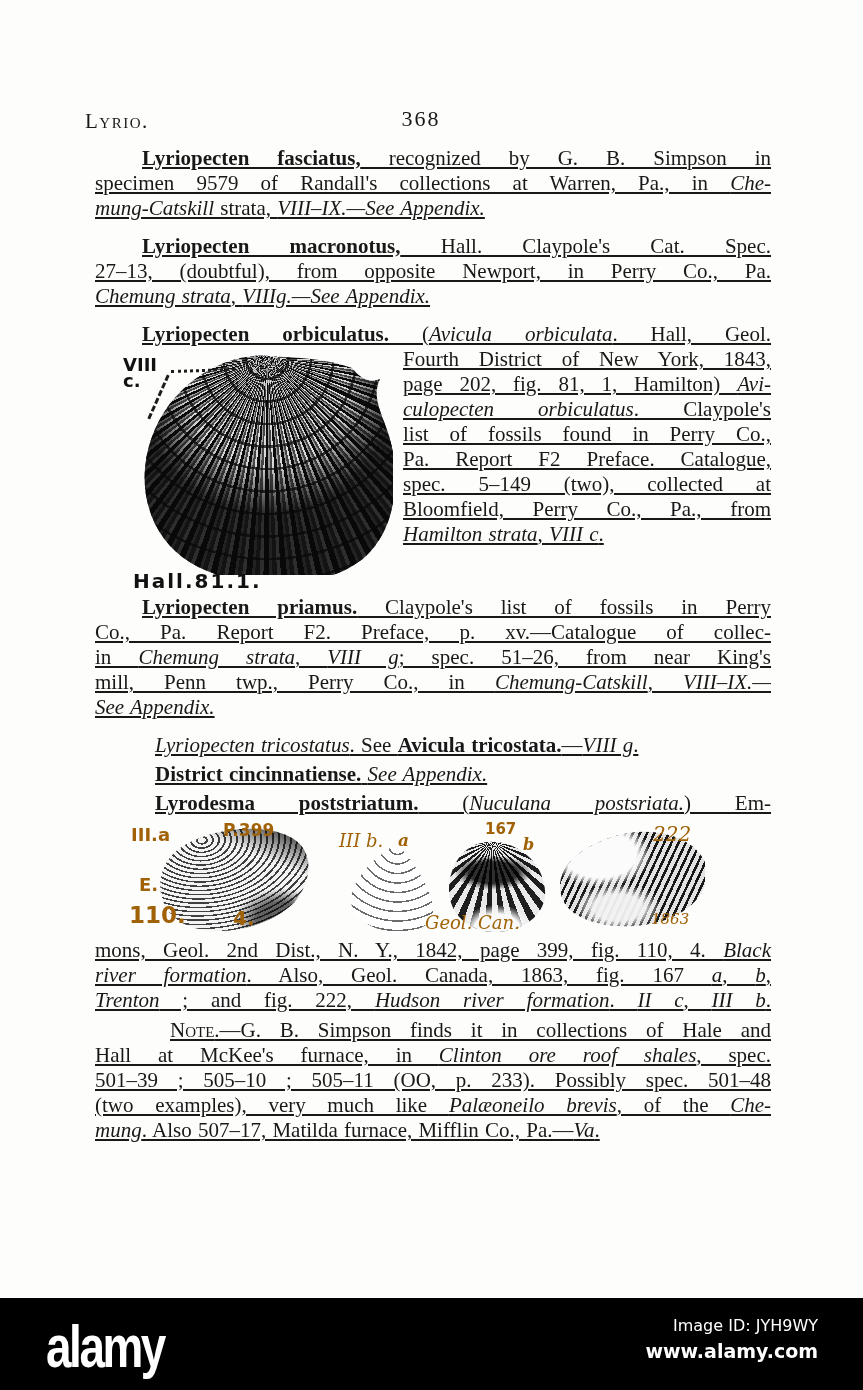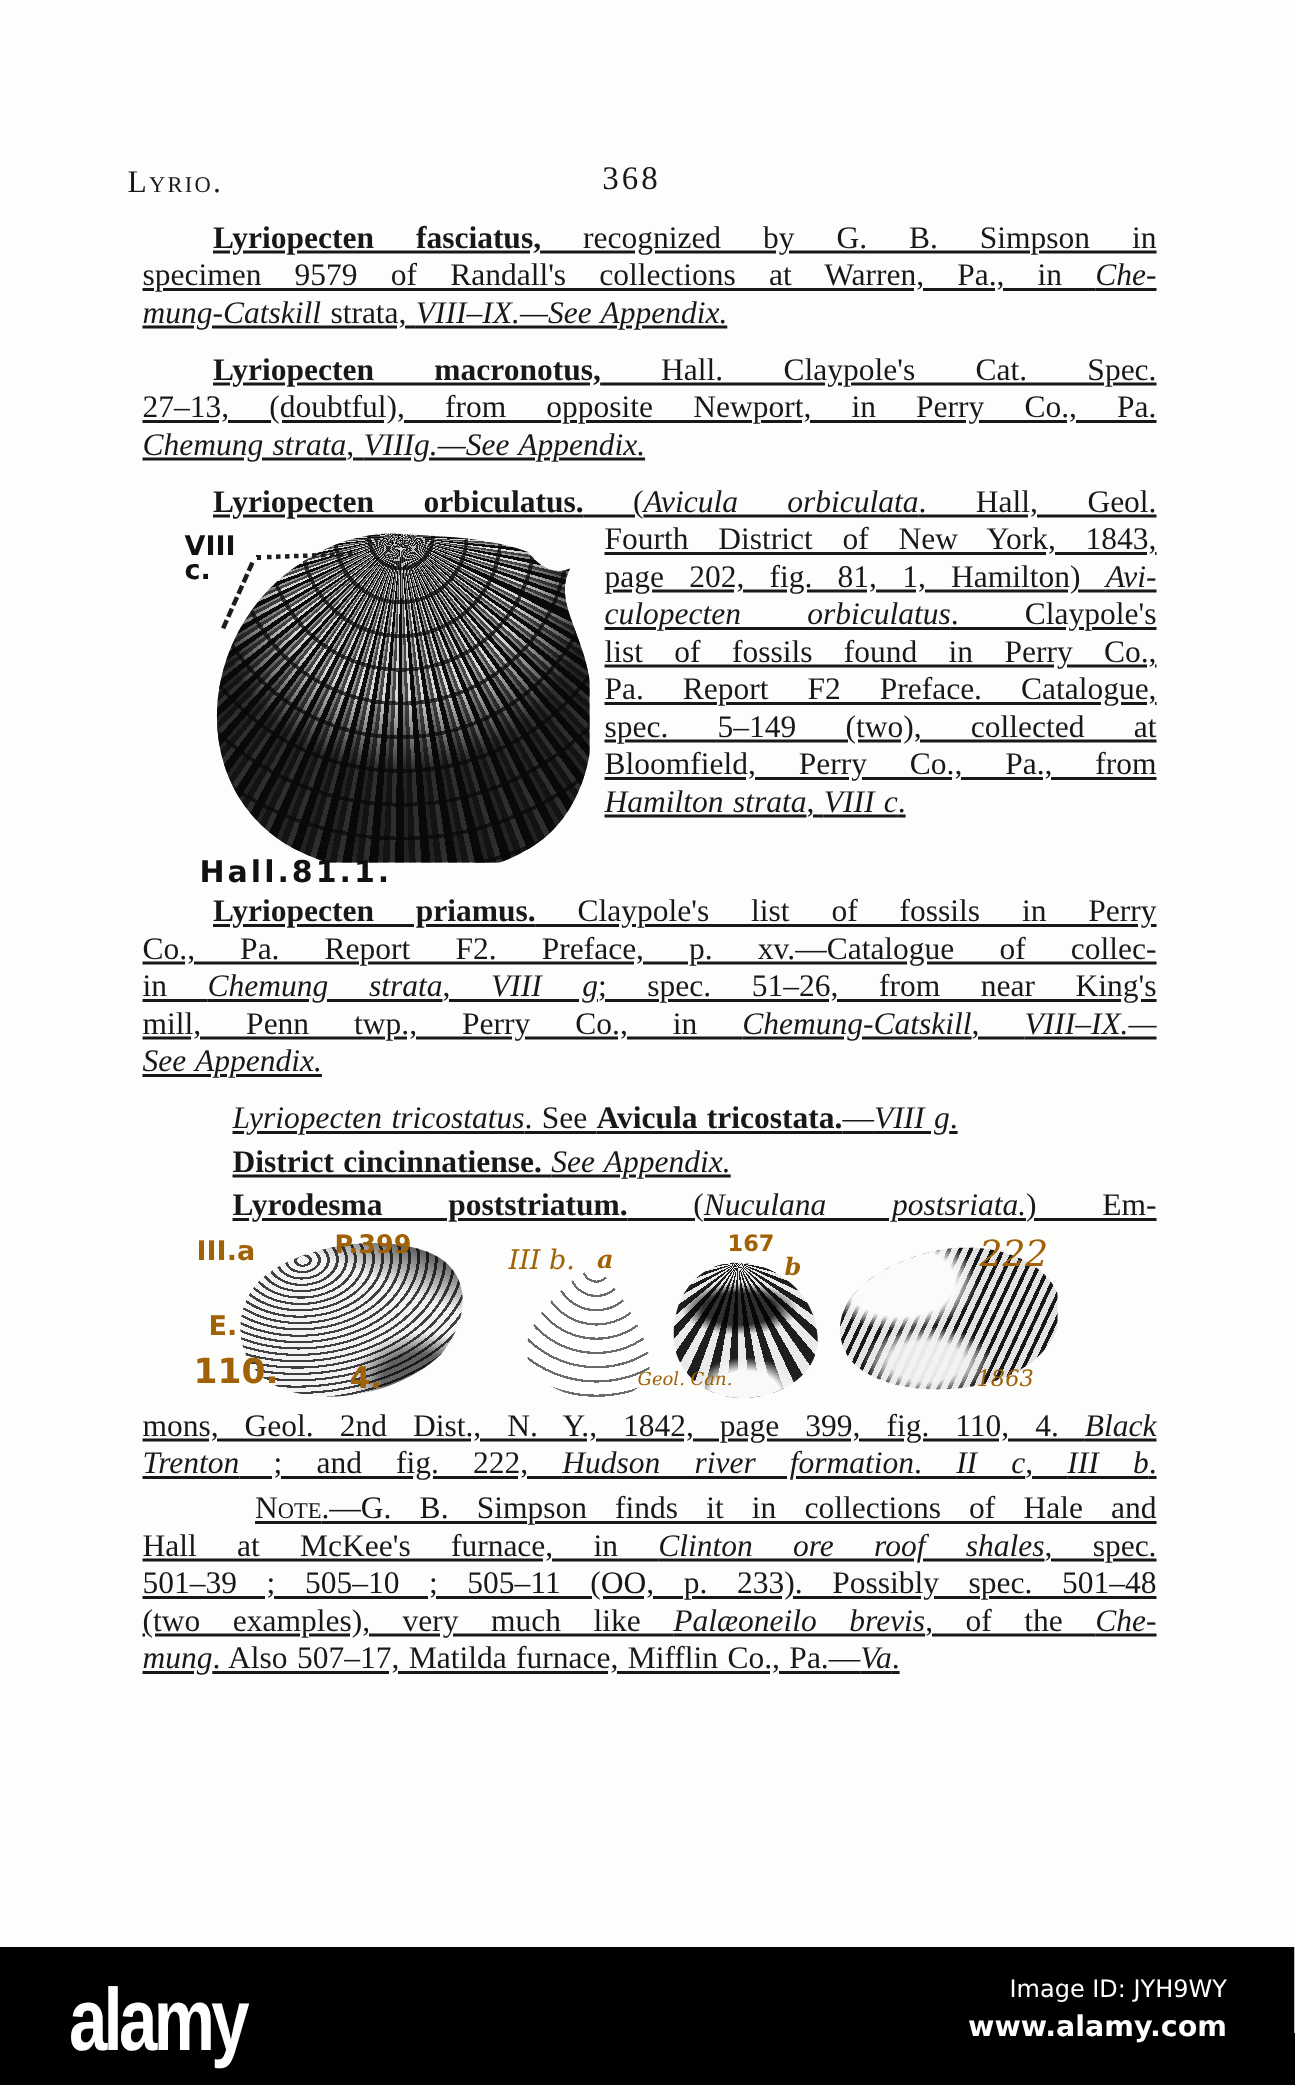--- a/index.html
+++ b/index.html
@@ -208,27 +208,28 @@
 
       <span class="lbl lbl-bold" style="left:36px;top:4px;font-size:18px;">III.a</span>
       <span class="lbl lbl-bold" style="left:128px;top:0px;font-size:17px;">P.399</span>
       <span class="lbl lbl-bold" style="left:44px;top:54px;font-size:18px;">E.</span>
       <span class="lbl lbl-bold" style="left:34px;top:82px;font-size:23px;">110.</span>
       <span class="lbl lbl-bold" style="left:138px;top:86px;font-size:20px;">4.</span>
       <span class="lbl lbl-script" style="left:244px;top:10px;font-size:18px;">III b.</span>
       <span class="lbl lbl-script" style="left:303px;top:10px;font-size:17px;font-weight:bold;">a</span>
       <span class="lbl lbl-bold" style="left:390px;top:0px;font-size:15px;">167</span>
       <span class="lbl lbl-script" style="left:428px;top:15px;font-size:16px;font-weight:bold;">b</span>
-      <span class="lbl lbl-script" style="left:330px;top:92px;font-size:12px;">Geol. Can.</span>
-      <span class="lbl lbl-script" style="left:558px;top:2px;font-size:24px;">222</span>
+      <span class="lbl lbl-script" style="left:330px;top:92px;font-size:18px;">Geol. Can.</span>
+      <span class="lbl lbl-script" style="left:558px;top:2px;font-size:20px;">222</span>
       <span class="lbl lbl-script" style="left:556px;top:90px;font-size:15px;">1863</span>
     </figure>
 
     <div class="para jlast nomargin">
         <div class="tline"><span>mons, Geol. 2nd Dist., N. Y., 1842, page 399, fig. 110, 4. </span><span style="font-style: italic;">Black</span></div>
+        <div class="tline"><span style="font-style: italic;">river formation</span><span>. Also, Geol. Canada, 1863, fig. 167 </span><span style="font-style: italic;">a</span><span>, </span><span style="font-style: italic;">b</span><span>,</span></div>
         <div class="tline tlast"><span style="font-style: italic;">Trenton</span><span> ; and fig. 222, </span><span style="font-style: italic;">Hudson river formation</span><span>. </span><span style="font-style: italic;">II c</span><span>, </span><span style="font-style: italic;">III b</span><span>.</span></div>
       </div>
 
     <div class="para indent" style="margin-top:5px;">
         <div class="tline"><span style="font-variant: small-caps; margin-left: 28px;">Note</span><span>.—G. B. Simpson finds it in collections of Hale and</span></div>
         <div class="tline"><span>Hall at McKee's furnace, in </span><span style="font-style: italic;">Clinton ore roof shales</span><span>, spec.</span></div>
         <div class="tline"><span>501–39 ; 505–10 ; 505–11 (OO, p. 233). Possibly spec. 501–48</span></div>
         <div class="tline"><span>(two examples), very much like </span><span style="font-style: italic;">Palæoneilo brevis</span><span>, of the </span><span style="font-style: italic;">Che-</span></div>
         <div class="tline tlast"><span style="font-style: italic;">mung</span><span>. Also 507–17, Matilda furnace, Mifflin Co., Pa.—</span><span style="font-style: italic;">Va</span><span>.</span></div>
       </div>

